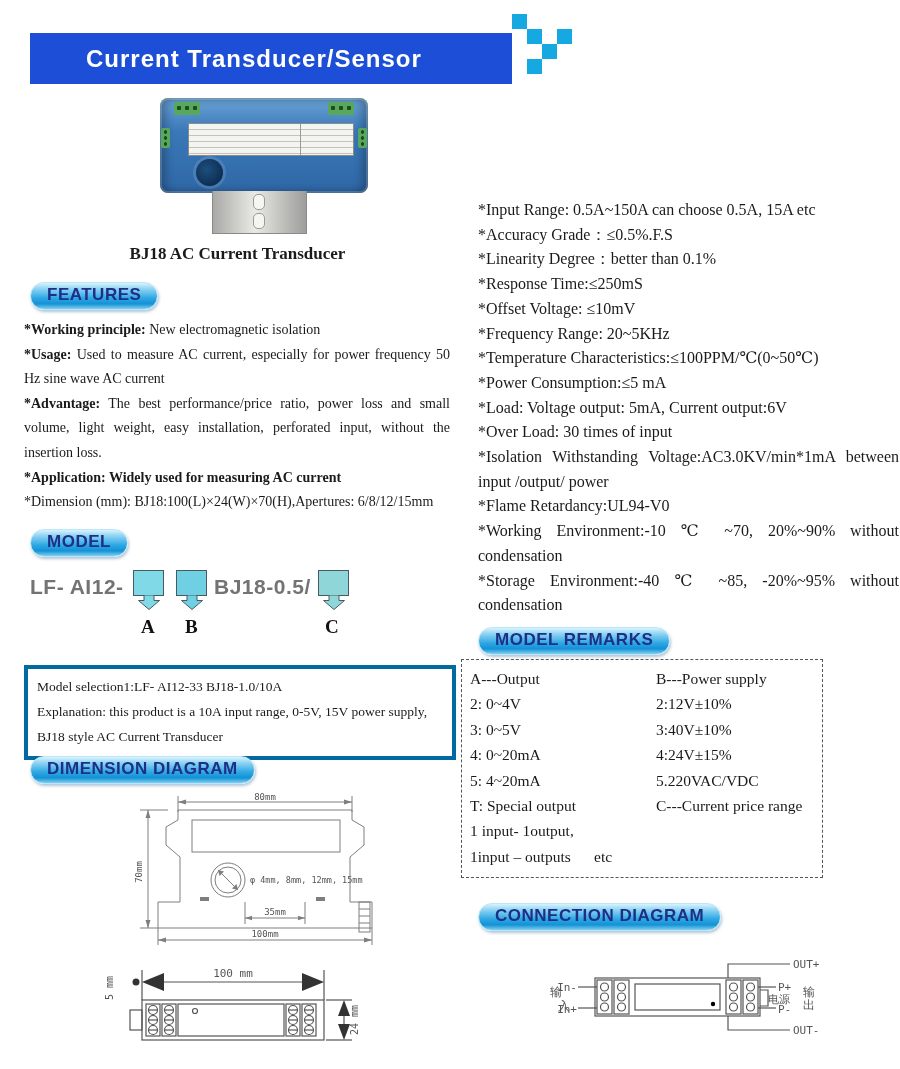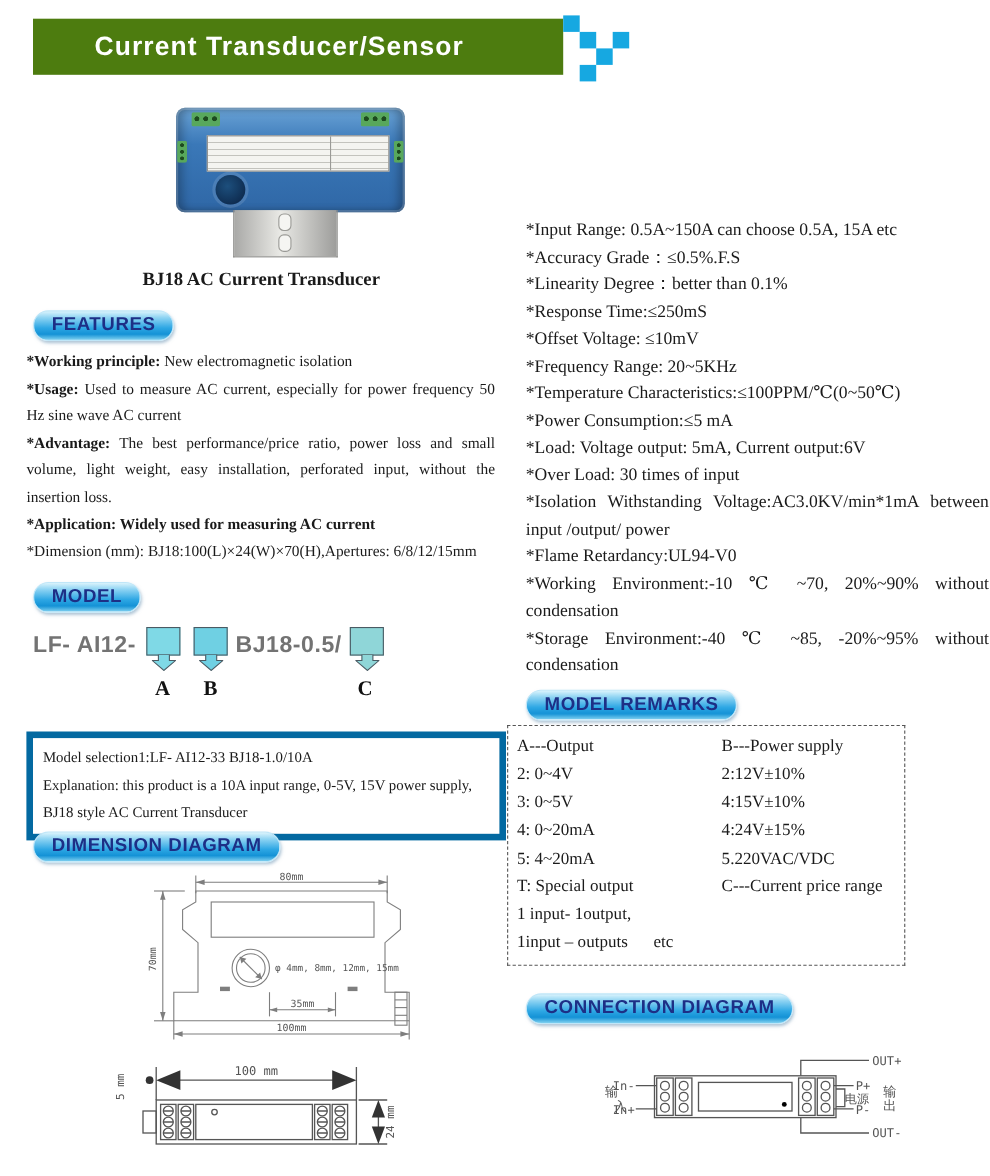--- a/index.html
+++ b/index.html
@@ -1,20 +1,20 @@
 <!DOCTYPE html>
 <html><head>
 <meta charset="utf-8">
 <style>
   html,body{margin:0;padding:0;background:#ffffff;}
   #page{position:relative;width:900px;height:1069px;background:#fff;overflow:hidden;
         font-family:"Liberation Serif","DejaVu Serif",serif;color:#1a1a1a;}
 
   
-  .banner{position:absolute;left:30px;top:17px;width:482px;height:51px;background:#4d7c0f;}
+  .banner{position:absolute;left:30px;top:33px;width:482px;height:51px;background:#1d4ed8;}
   .banner-title{position:absolute;left:56px;top:0;line-height:51px;color:#ffffff;
         font-family:"Liberation Sans",sans-serif;font-weight:bold;font-size:24px;letter-spacing:1px;}
   .chk{position:absolute;width:15px;height:15px;background:#16a8e1;}
 
   
   .badge{position:absolute;display:inline-block;padding:2px 16px 4px;border-radius:14px;
         background:linear-gradient(180deg,#d9f3fc 0%,#8fd4f3 22%,#2ea7e4 58%,#1492d6 80%,#7fd0f0 100%);
         border:1px solid #bfe6f8;box-shadow:1px 2px 3px rgba(110,150,180,.55);
         color:#1d2f86;font-family:"Liberation Sans",sans-serif;font-weight:bold;font-size:17px;letter-spacing:.5px;
         white-space:nowrap;}
@@ -55,21 +55,21 @@
   
   .model-row{position:absolute;left:30px;top:568px;width:420px;height:85px;
         font-family:"Liberation Sans",sans-serif;}
   .mcode{position:absolute;top:7px;font-weight:bold;font-size:21px;letter-spacing:.5px;color:#737373;}
   .mbox{position:absolute;top:2px;width:31px;text-align:center;}
   .msq{width:29px;height:24px;background:#7fd9e6;border:1px solid #4a5a63;margin:0 auto;}
   .mbox svg{display:block;margin:-1px auto 0;}
   .mlabel{position:absolute;top:48px;font-weight:bold;font-size:19px;
         font-family:"Liberation Serif",serif;color:#111;}
 
-  .selbox{position:absolute;left:24px;top:665px;width:406px;border:6px solid #0369a1;padding:5px 9px 7px;}
+  .selbox{position:absolute;left:24px;top:665px;width:406px;border:4px solid #0369a1;padding:5px 9px 7px;}
   .selline{margin:0;font-size:13.5px;line-height:25px;}
 
   
   .elec{position:absolute;left:478px;top:198px;width:421px;}
   .eline{margin:0;font-size:16px;line-height:24.7px;text-align:justify;}
 
   .rtable{position:absolute;left:461px;top:659px;width:346px;border:1px dashed #555;padding:6px 6px 8px 8px;}
   .rrow{display:flex;justify-content:flex-end;}
   .rcell{font-size:15.5px;line-height:25.4px;white-space:pre-wrap;}
   .ra{width:186px;flex:none;}
@@ -296,21 +296,21 @@
         <div class="rcell rb">B---Power supply</div>
       </div>
 
       <div class="rrow">
         <div class="rcell ra">2: 0~4V</div>
         <div class="rcell rb">2:12V±10%</div>
       </div>
 
       <div class="rrow">
         <div class="rcell ra">3: 0~5V</div>
-        <div class="rcell rb">4:15V±10%</div>
+        <div class="rcell rb">3:40V±10%</div>
       </div>
 
       <div class="rrow">
         <div class="rcell ra">4: 0~20mA</div>
         <div class="rcell rb">4:24V±15%</div>
       </div>
 
       <div class="rrow">
         <div class="rcell ra">5: 4~20mA</div>
         <div class="rcell rb">5.220VAC/VDC</div>

